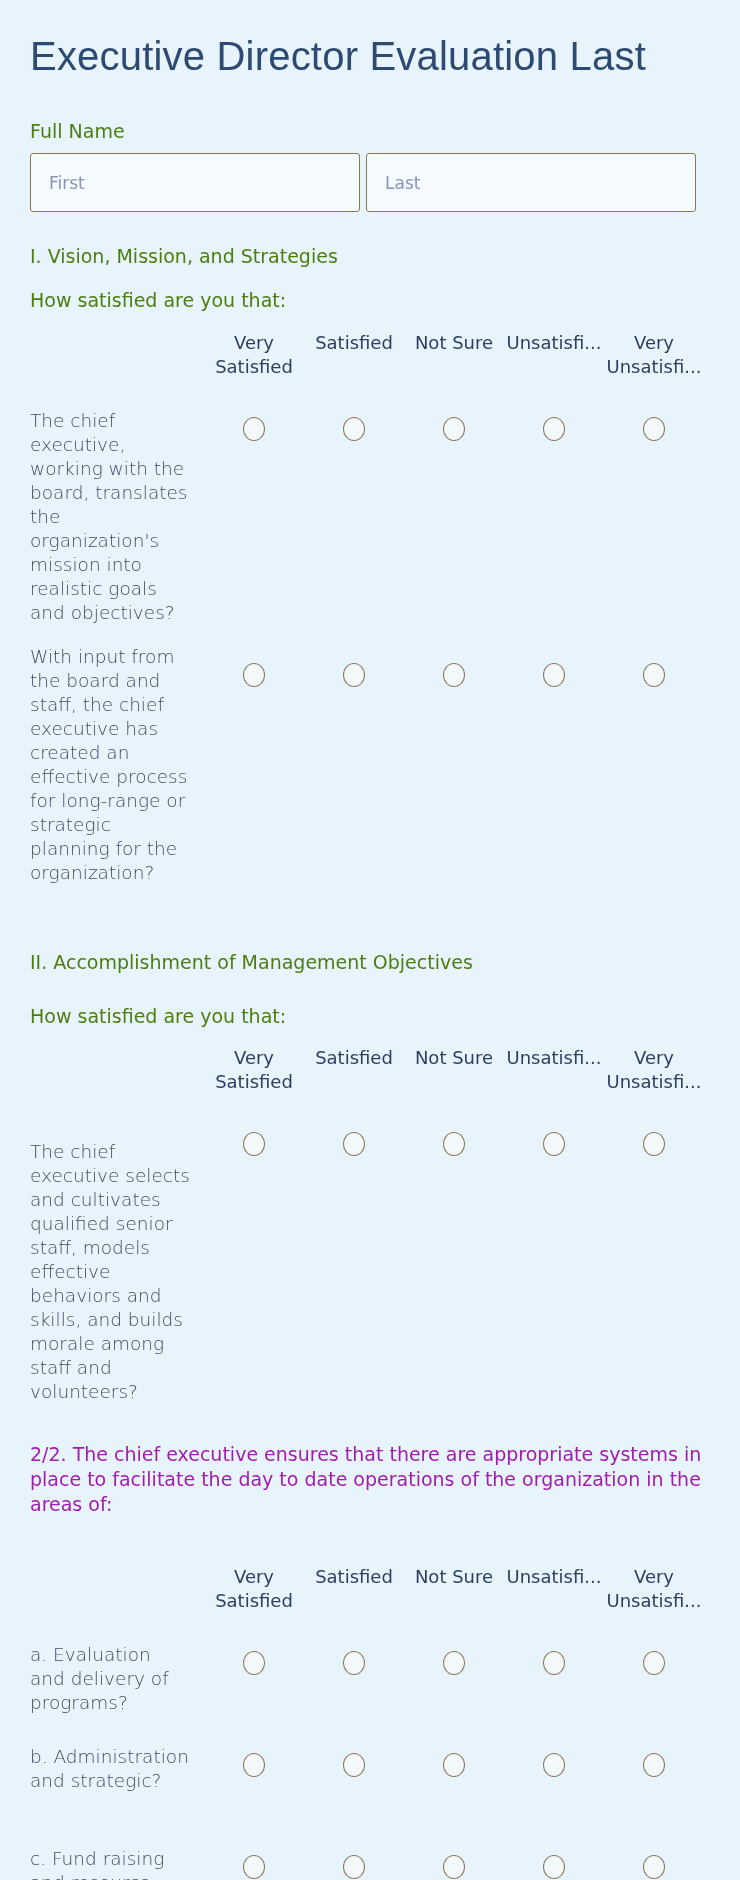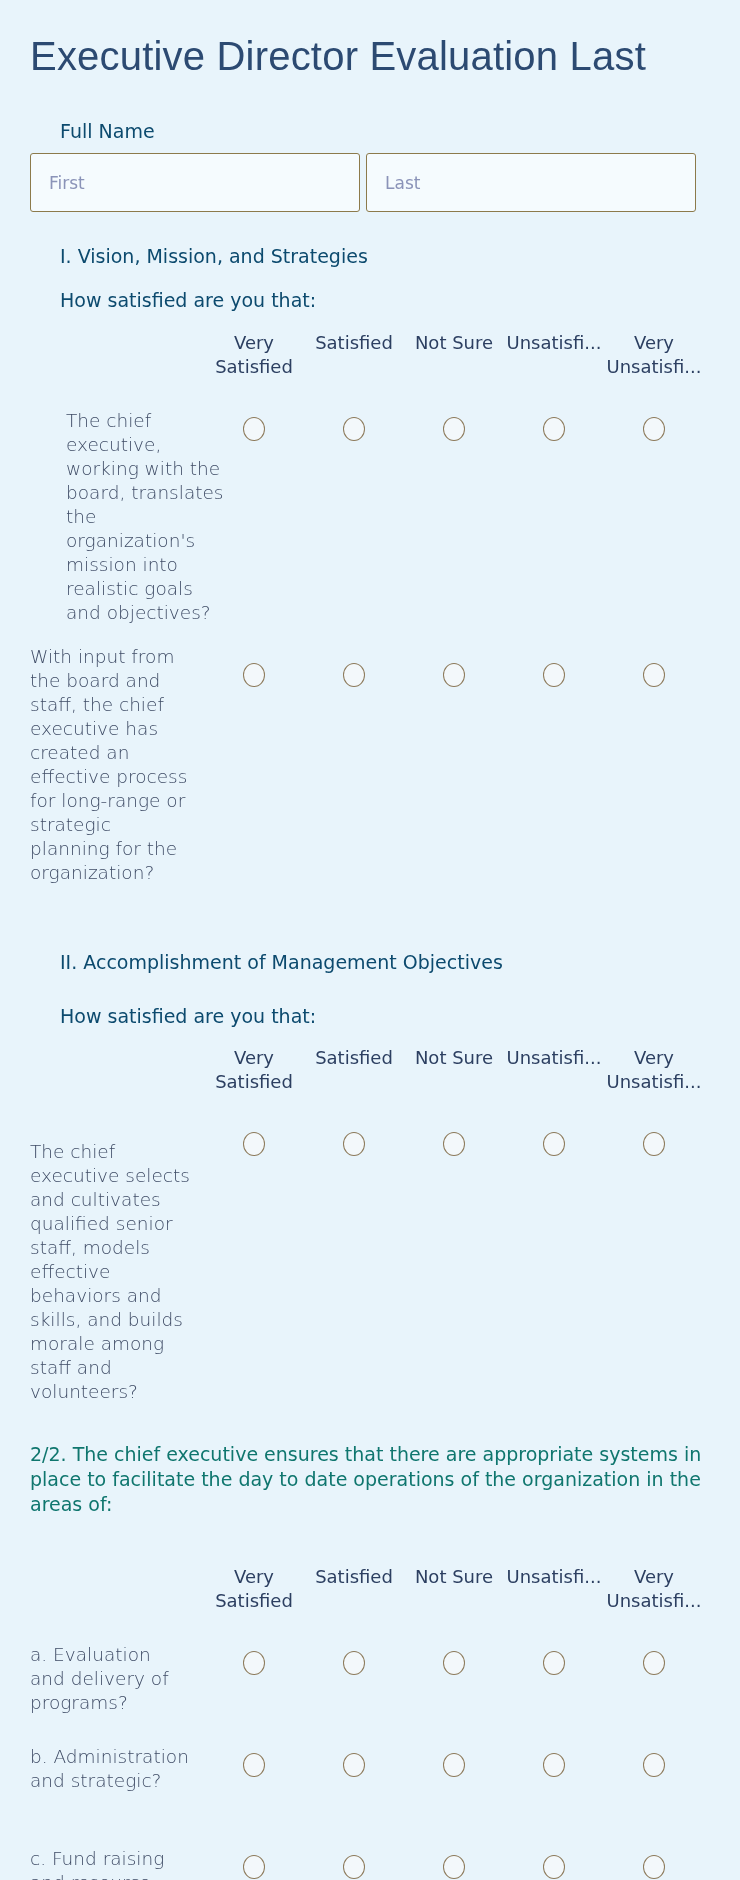--- a/index.html
+++ b/index.html
@@ -11,21 +11,21 @@
     }
     .page { position: relative; padding: 0 30px; }
     .title {
       position: absolute; left: 30px; top: 34px;
       font-family: "Liberation Sans", sans-serif;
       font-size: 40px; color: #2c4a72; font-weight: normal;
       letter-spacing: 0.2px; margin: 0; white-space: nowrap;
     }
     .label-strong {
       position: absolute; left: 30px;
-      font-size: 19px; color: #0c4a6e; white-space: nowrap; margin-left: 30px;
+      font-size: 19px; color: #4d7c0f; white-space: nowrap;
     }
     .input {
       position: absolute; top: 153px; height: 59px; width: 330px;
       box-sizing: border-box;
       border: 1.5px solid #8c7a4b; border-radius: 3px;
       background: #f5fbfe;
       font-family: "DejaVu Sans", sans-serif;
       font-size: 17px; color: #2d3f5a; padding: 0 18px; outline: none;
     }
     .input::placeholder { color: #8a93b8; }
@@ -40,21 +40,21 @@
       font-weight: 300;
     }
     .radio {
       position: absolute; width: 22px; height: 24px;
       box-sizing: border-box;
       border: 1.5px solid #8c7a5b; border-radius: 50%;
       background: #f3f8fb; cursor: pointer;
     }
     .section-title {
       position: absolute; left: 30px; width: 680px;
-      font-size: 19px; line-height: 25px; color: #0f766e;
+      font-size: 19px; line-height: 25px; color: #a21caf;
     }
   </style>
 </head>
 <body>
 
 <div class="page">
 
   <h1 class="title">Executive Director Evaluation Last</h1>
 
   <div class="label-strong" style="top:120px;">Full Name</div>
@@ -66,21 +66,21 @@
 
   <div>
     <div class="col-head" style="left:204px; top:331px;">Very<br>Satisfied</div>
     <div class="col-head" style="left:304px; top:331px;">Satisfied</div>
     <div class="col-head" style="left:404px; top:331px;">Not Sure</div>
     <div class="col-head" style="left:504px; top:331px;">Unsatisfi...</div>
     <div class="col-head" style="left:604px; top:331px;">Very<br>Unsatisfi...</div>
   </div>
 
   <div>
-    <div class="q-text" style="top:409px;margin-left:36px;">The chief executive, working with the board, translates the organization's mission into realistic goals and objectives?</div>
+    <div class="q-text" style="top:409px;">The chief executive, working with the board, translates the organization's mission into realistic goals and objectives?</div>
     <div class="radio" style="left:243px; top:417px;"></div>
     <div class="radio" style="left:343px; top:417px;"></div>
     <div class="radio" style="left:443px; top:417px;"></div>
     <div class="radio" style="left:543px; top:417px;"></div>
     <div class="radio" style="left:643px; top:417px;"></div>
   </div>
 
   <div>
     <div class="q-text" style="top:645px;">With input from the board and staff, the chief executive has created an effective process for long-range or strategic planning for the organization?</div>
     <div class="radio" style="left:243px; top:663px;"></div>

